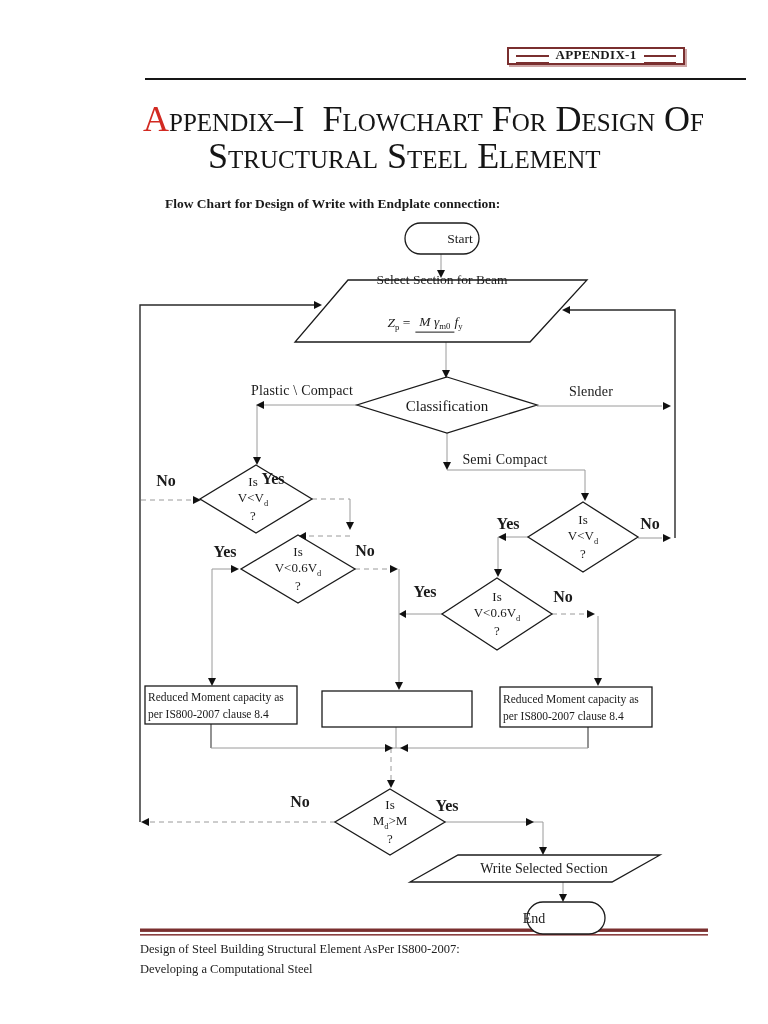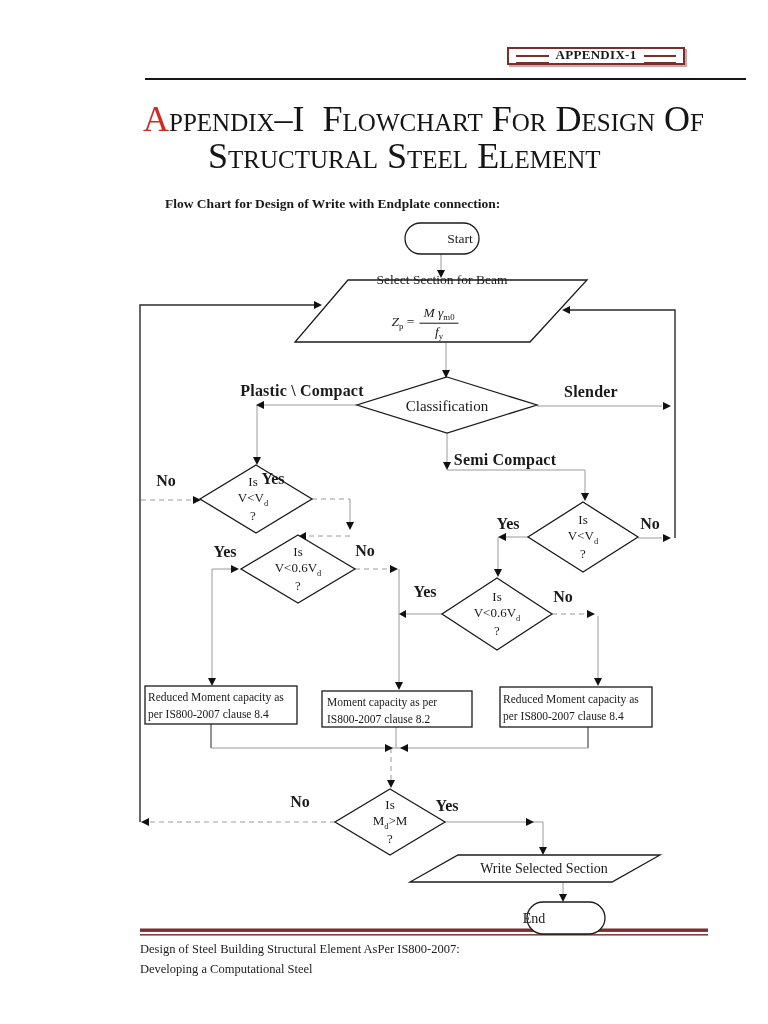--- a/index.html
+++ b/index.html
@@ -11,28 +11,28 @@
   .m{stroke:#3a3a3a;stroke-width:1.1;fill:none;}
   .g{stroke:#9a9a9a;stroke-width:1;fill:none;}
   .gd{stroke:#9a9a9a;stroke-width:1;fill:none;stroke-dasharray:5 4;}
   .sh{fill:#ffffff;stroke:#1b1b1b;stroke-width:1.3;}
   .ah{fill:#111;stroke:none;}
   
   .lbl{position:absolute;transform:translate(-50%,-50%);white-space:nowrap;text-align:center;
        font-family:"Liberation Serif","DejaVu Serif",serif;}
   .dia{font-size:13px;line-height:1.22;}
   .yn{font-size:16px;font-weight:bold;}
-  .branch{font-size:16px;font-weight:bold;letter-spacing:.2px;}
+  .branch{font-size:14px;font-weight:normal;letter-spacing:.2px;}
   .node{font-size:13.5px;}
   .boxlbl{position:absolute;font-size:11.5px;line-height:17px;white-space:nowrap;}
   sub{font-size:.65em;}
   
   .formula{font-size:13.5px;display:flex;align-items:center;gap:5px;}
   .formula i{font-style:italic;}
-  .frac{display:inline-flex;flex-direction:column;align-items:center;line-height:1.15;}
+  .frac{display:inline-flex;flex-direction:row;align-items:flex-start;line-height:1.15;}
   .frac .num{padding:0 4px;border-bottom:1px solid #1a1a1a;}
   
   .badge{position:absolute;left:487px;top:47px;width:178px;height:18px;box-sizing:border-box;
          border:2px solid #7a2f2f;box-shadow:2px 2px 0 rgba(165,95,95,.55);
          display:flex;align-items:flex-end;background:#fff;margin-left:20px;}
   .badge .dbl{flex:1;height:5px;border-top:2px solid #7a2f2f;border-bottom:1px solid #7a2f2f;margin:0 7px;}
   .badge .txt{font-size:13px;font-weight:bold;letter-spacing:.3px;}
   
   .titleblock{position:absolute;left:143px;top:101px;font-variant:small-caps;
               font-size:36px;line-height:37px;color:#151515;}
@@ -216,24 +216,20 @@
     <div><span>V&lt;0.6V</span><sub>d</sub></div>
     <div>?</div>
   </div>
   <div class="lbl yn" style="left:425px;top:592px">Yes</div>
   <div class="lbl yn" style="left:563px;top:597px">No</div>
 
   <div class="boxlbl" style="left:148px;top:689px">
     <div>Reduced Moment capacity as</div>
     <div>per IS800-2007 clause 8.4</div>
   </div>
-  <div class="boxlbl" style="left:327px;top:694px">
-    <div>Moment capacity as per</div>
-    <div>IS800-2007 clause 8.2</div>
-  </div>
   <div class="boxlbl" style="left:503px;top:691px">
     <div>Reduced Moment capacity as</div>
     <div>per IS800-2007 clause 8.4</div>
   </div>
 
   <div class="lbl dia" style="left:390px;top:822px">
     <div>Is</div>
     <div><span>M</span><sub>d</sub><span>&gt;M</span></div>
     <div>?</div>
   </div>

